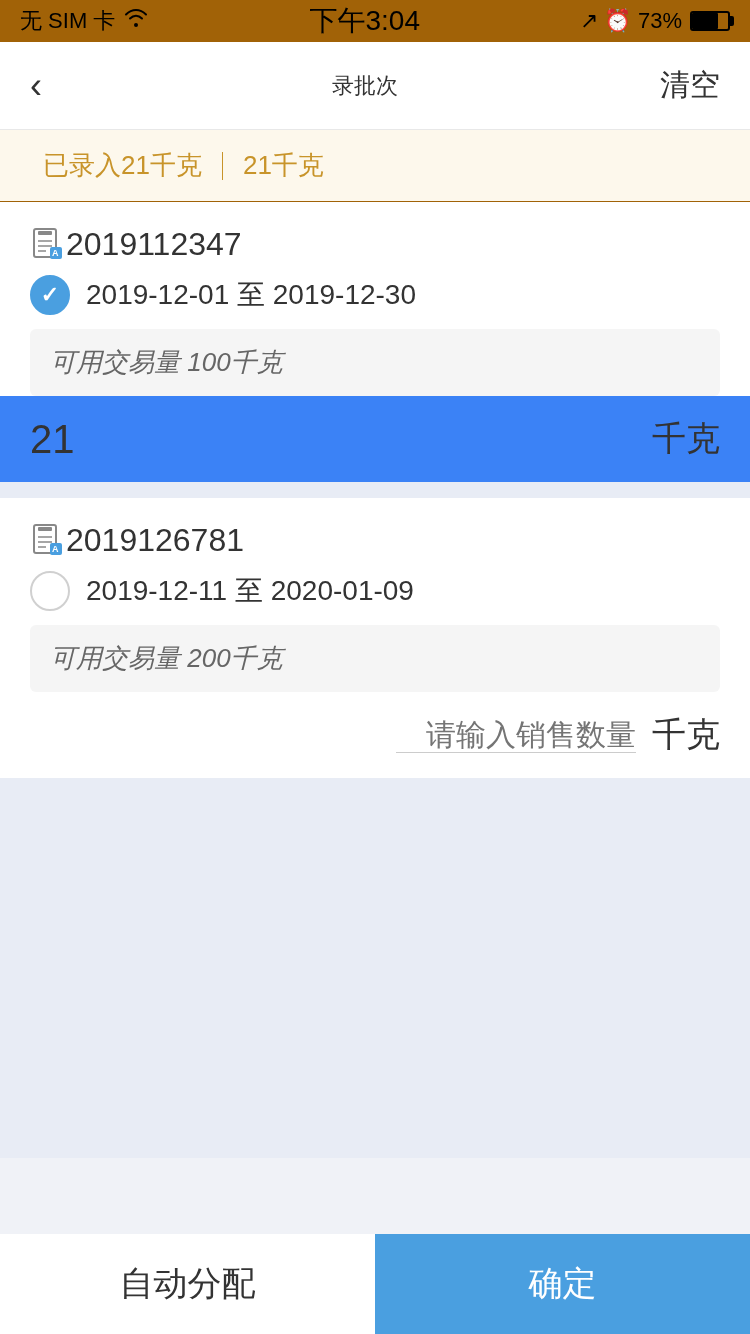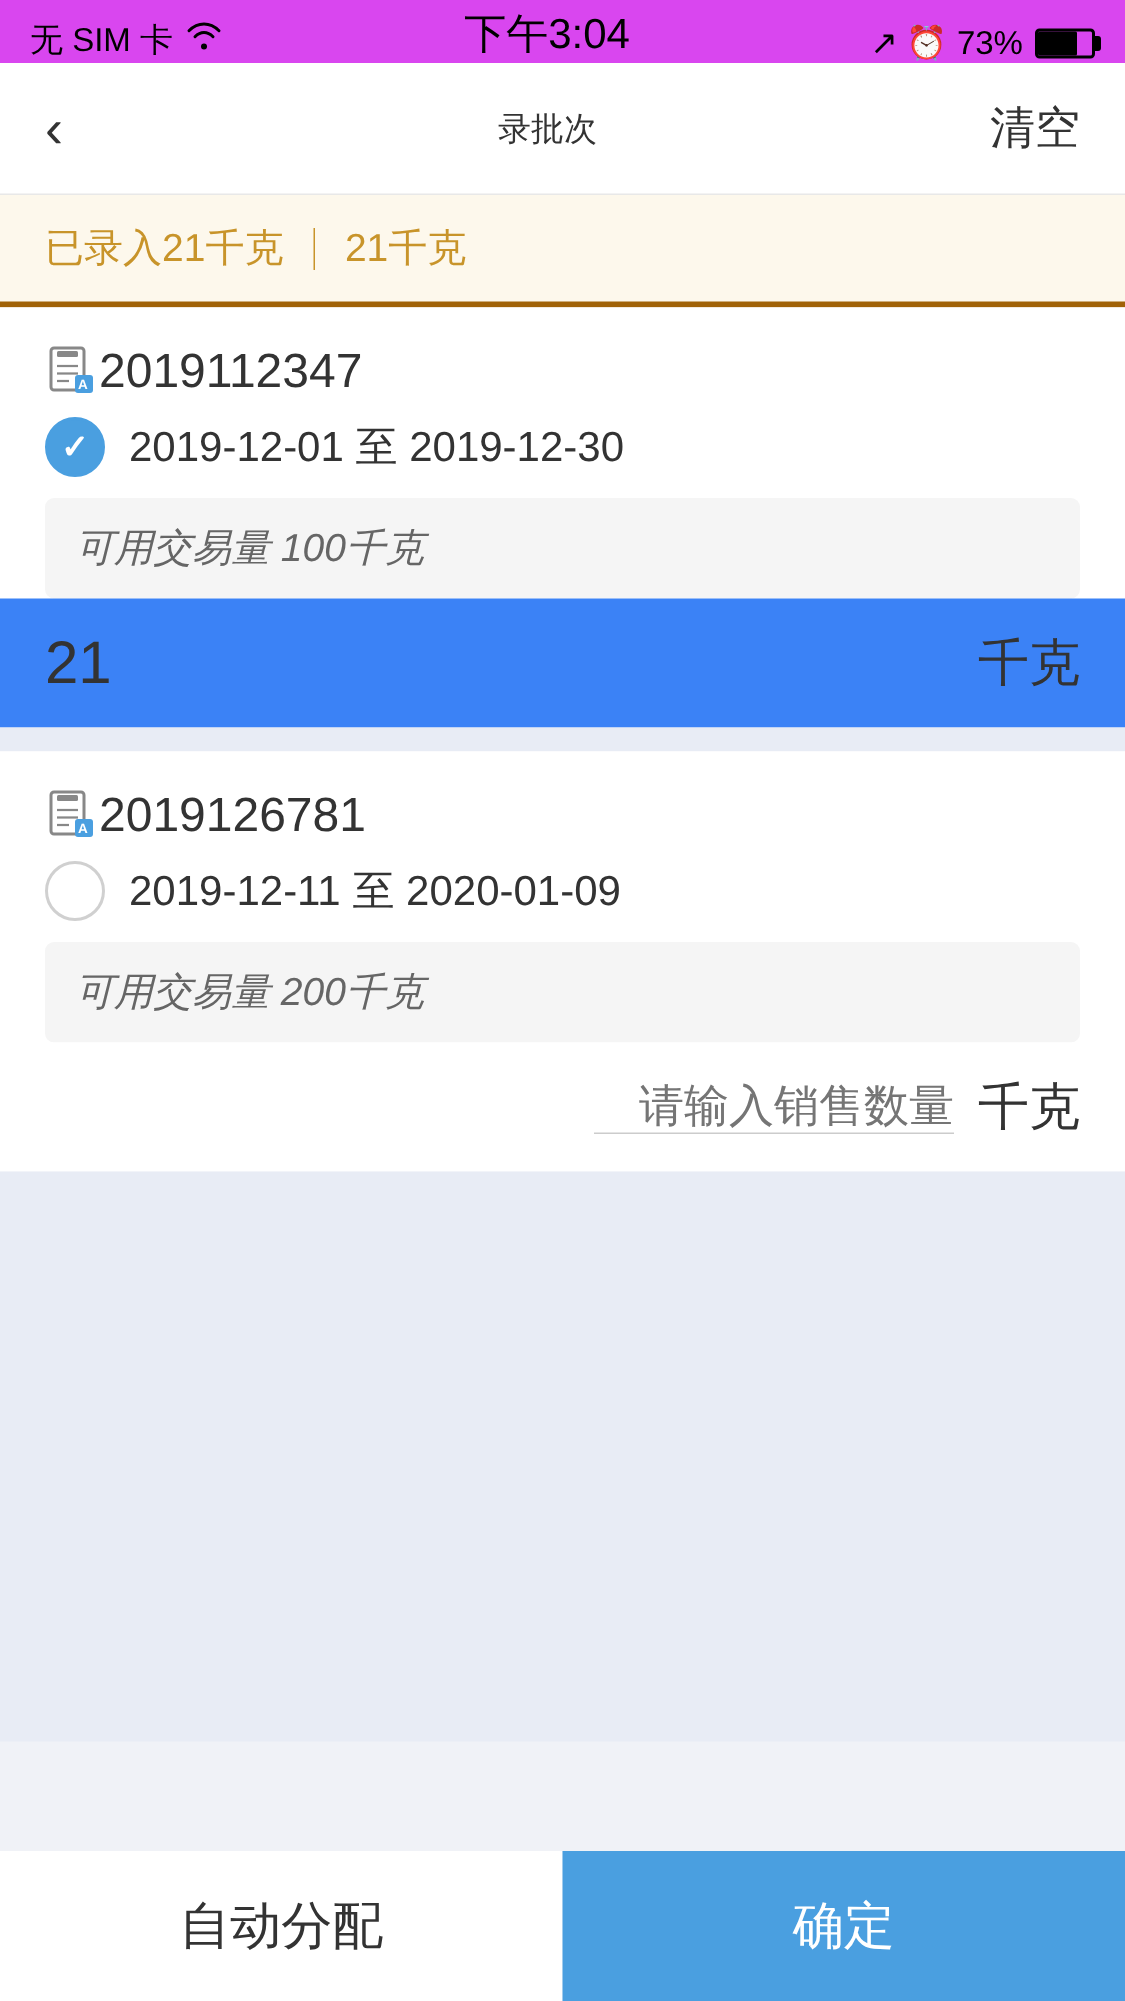--- a/index.html
+++ b/index.html
@@ -9,23 +9,23 @@
       width: 750px;
       height: 1334px;
       font-family: -apple-system, "PingFang SC", "Helvetica Neue", sans-serif;
       background: #f0f2f7;
       overflow: hidden;
     }
 
     
     .status-bar {
       height: 42px;
-      background: #d946ef;
-      display: flex;
-      align-items: flex-end;
+      background: #a16207;
+      display: flex;
+      align-items: center;
       justify-content: space-between;
       padding: 0 20px;
       font-size: 24px;
     }
     .status-left {
       display: flex;
       align-items: center;
       gap: 8px;
       font-size: 22px;
       color: #000;
@@ -94,25 +94,25 @@
       font-size: 30px;
       color: #333;
       cursor: pointer;
       text-align: right;
       width: 80px;
     }
 
     
     .info-banner {
       background: #fdf8ec;
-      padding: 18px 30px;
+      padding: 18px 43px;
       display: flex;
       align-items: center;
       gap: 0;
-      border-bottom: 4px solid #a16207;
+      border-bottom: 1px solid #a16207;
     }
     .info-banner-text {
       font-size: 26px;
       color: #c8942a;
     }
     .info-divider {
       width: 1px;
       height: 28px;
       background: #c8942a;
       margin: 0 20px;

